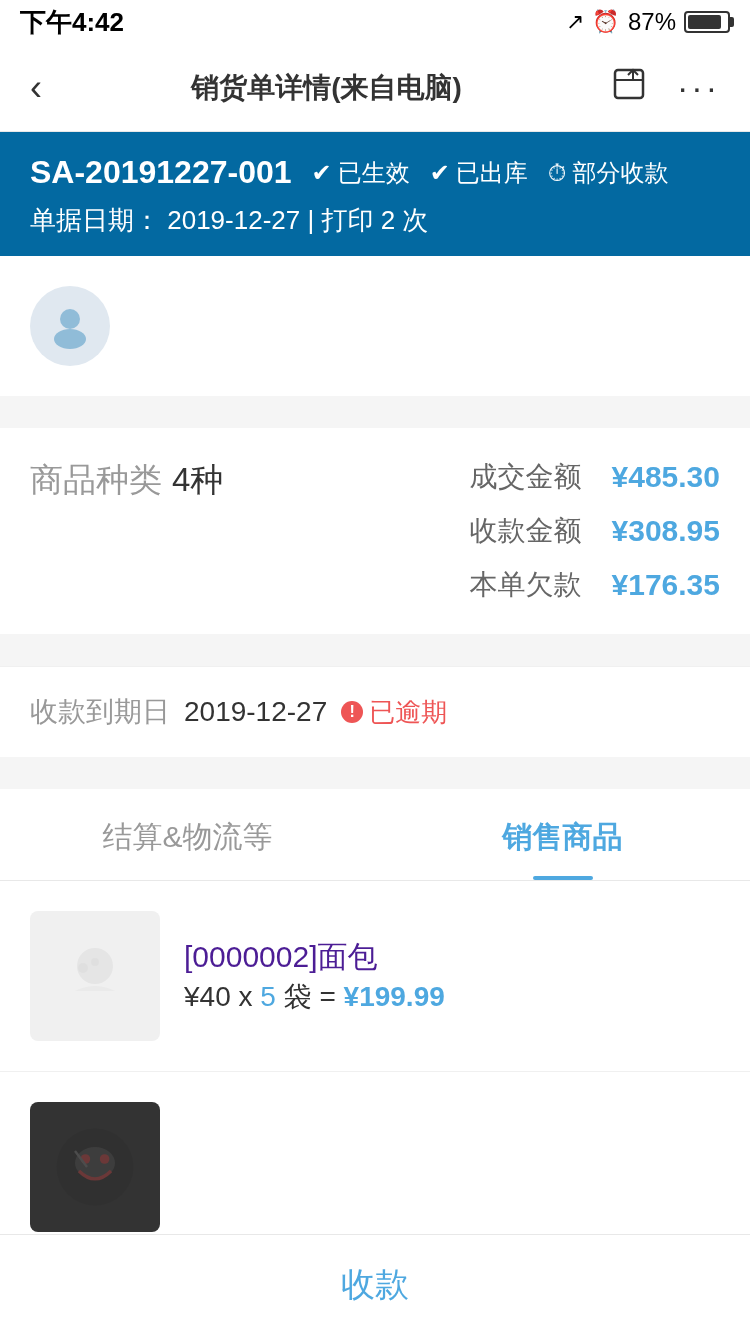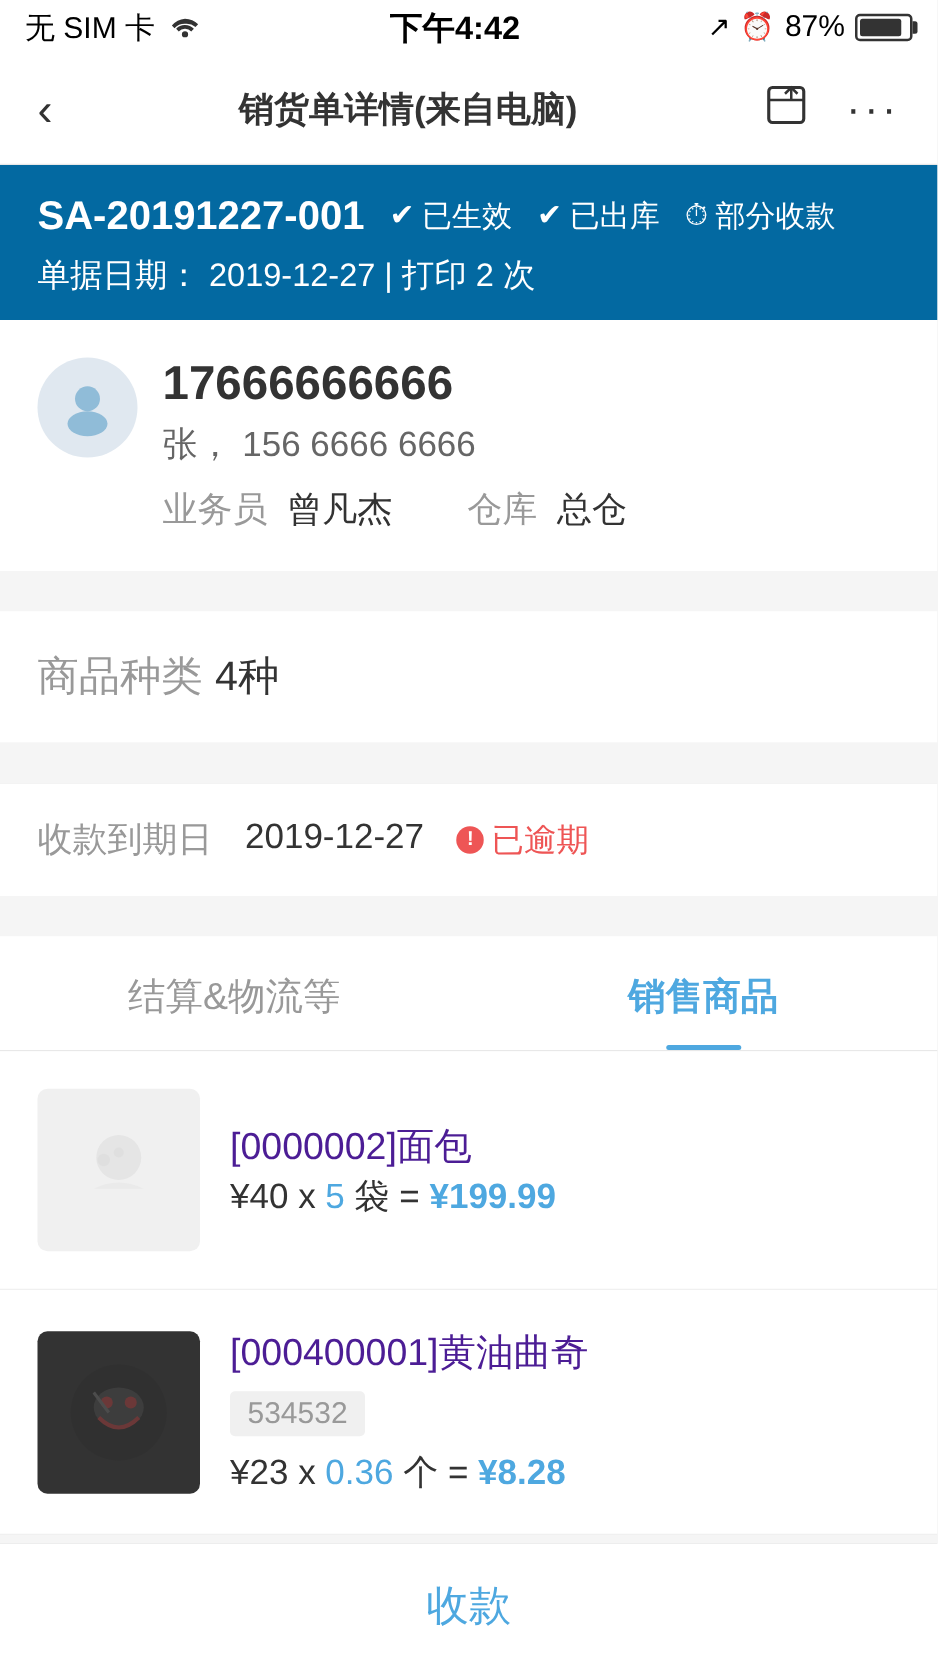--- a/index.html
+++ b/index.html
@@ -144,21 +144,22 @@
     }
     .amount-row-label { color: #666; }
     .amount-row-value { color: #4ea8e0; font-weight: 600; font-size: 30px; }
 
     
     .due-date-section {
       background: #fff;
       padding: 26px 30px;
       margin-top: 16px;
       display: flex;
-      gap: 26px;
+      align-items: center;
+      gap: 14px;
       font-size: 28px;
       color: #333;
       border-top: 1px solid #f0f0f0;
     }
     .due-label { color: #999; }
     .due-date { color: #333; }
     .overdue-badge {
       display: inline-flex;
       align-items: center;
       gap: 6px;
@@ -270,28 +271,20 @@
     .bottom-btn + .bottom-btn {
       border-left: 6px solid #15803d;
     }
 
     .divider { height: 16px; background: #f5f5f5; }
   </style>
 </head>
 <body>
 
 <div class="status-bar">
-  <div class="status-left">
-    <span>无 SIM 卡</span>
-    <span>
-      <svg width="28" height="22" viewBox="0 0 28 22">
-          <path d="M14 17a2.5 2.5 0 1 1 0 5 2.5 2.5 0 0 1 0-5zm0-5c2.8 0 5.3 1.1 7.1 3l-2.1 2.1A6.7 6.7 0 0 0 14 15a6.7 6.7 0 0 0-5 2.1L6.9 15A9.4 9.4 0 0 1 14 12zm0-5c4.1 0 7.8 1.7 10.5 4.4l-2.1 2.1A11.2 11.2 0 0 0 14 11a11.2 11.2 0 0 0-8.4 3.5L3.5 12.4A15.7 15.7 0 0 1 14 7z" fill="#333"></path>
-        </svg>
-    </span>
-  </div>
   <div class="status-center">下午4:42</div>
   <div class="status-right">
     <span style="font-size:22px;">↗</span>
     <span style="font-size:22px;">⏰</span>
     <span style="font-size:24px;">87%</span>
     <span class="battery-box">
       <span class="battery-fill"></span>
       <span class="battery-tip"></span>
     </span>
   </div>
@@ -336,46 +329,43 @@
   </div>
 </div>
 
 <div class="customer-section">
   <div class="avatar">
     <svg viewBox="0 0 50 50" fill="none">
       <circle cx="25" cy="18" r="10" fill="#90bcd8"></circle>
       <ellipse cx="25" cy="38" rx="16" ry="10" fill="#90bcd8"></ellipse>
     </svg>
   </div>
-  <div class="customer-info">
-    <div class="customer-name">17666666666</div>
-    <div class="customer-phone">
-      <span>张，</span>
-      <span>156 6666 6666</span>
-    </div>
-    <div class="customer-meta">
-      <div>
-        <span class="meta-label">业务员</span>
-        <span class="meta-value">曾凡杰</span>
-      </div>
-      <div>
-        <span class="meta-label">仓库</span>
-        <span class="meta-value">总仓</span>
-      </div>
-    </div>
-  </div>
 </div>
 
 <div class="divider"></div>
 
 <div class="amounts-section">
   <div class="amounts-left">
     <div class="amounts-left-row">
       <span class="amounts-label">商品种类</span>
       <span class="amounts-value">4种</span>
+    </div>
+  </div>
+  <div class="amounts-right">
+    <div class="amount-row">
+      <span class="amount-row-label">成交金额</span>
+      <span class="amount-row-value">¥485.30</span>
+    </div>
+    <div class="amount-row">
+      <span class="amount-row-label">收款金额</span>
+      <span class="amount-row-value">¥308.95</span>
+    </div>
+    <div class="amount-row" style="margin-bottom:0;">
+      <span class="amount-row-label">本单欠款</span>
+      <span class="amount-row-value">¥176.35</span>
     </div>
   </div>
 </div>
 
 <div class="divider"></div>
 
 <div class="due-date-section">
   <span class="due-label">收款到期日</span>
   <span class="due-date">2019-12-27</span>
   <span class="overdue-badge">
@@ -421,34 +411,20 @@
     <div class="product-thumb dark-thumb">
       <svg viewBox="0 0 100 100" width="130" height="130">
         <circle cx="50" cy="50" r="48" fill="#2a2a2a"></circle>
         <ellipse cx="50" cy="45" rx="25" ry="20" fill="#555"></ellipse>
         <path d="M30 55 Q50 75 70 55" stroke="#e44" stroke-width="4" fill="none"></path>
         <circle cx="38" cy="40" r="6" fill="#e44"></circle>
         <circle cx="62" cy="40" r="6" fill="#e44"></circle>
         <path d="M25 30 L40 50" stroke="#888" stroke-width="3"></path>
       </svg>
     </div>
-    <div class="product-info">
-      <div class="product-name">
-        <span>[000400001]</span><span>黄油曲奇</span>
-      </div>
-      <div class="product-sku">534532</div>
-      <div class="product-price">
-        <span>¥23</span>
-        <span> </span><span>x</span><span> </span>
-        <span class="qty">0.36</span>
-        <span>个</span>
-        <span> </span><span>=</span><span> </span>
-        <span class="total">¥8.28</span>
-      </div>
-    </div>
   </div>
 </div>
 
 <div style="height:120px;"></div>
 
 <div class="bottom-bar">
   <div class="bottom-btn">收款</div>
 </div>
 
 </body></html>

